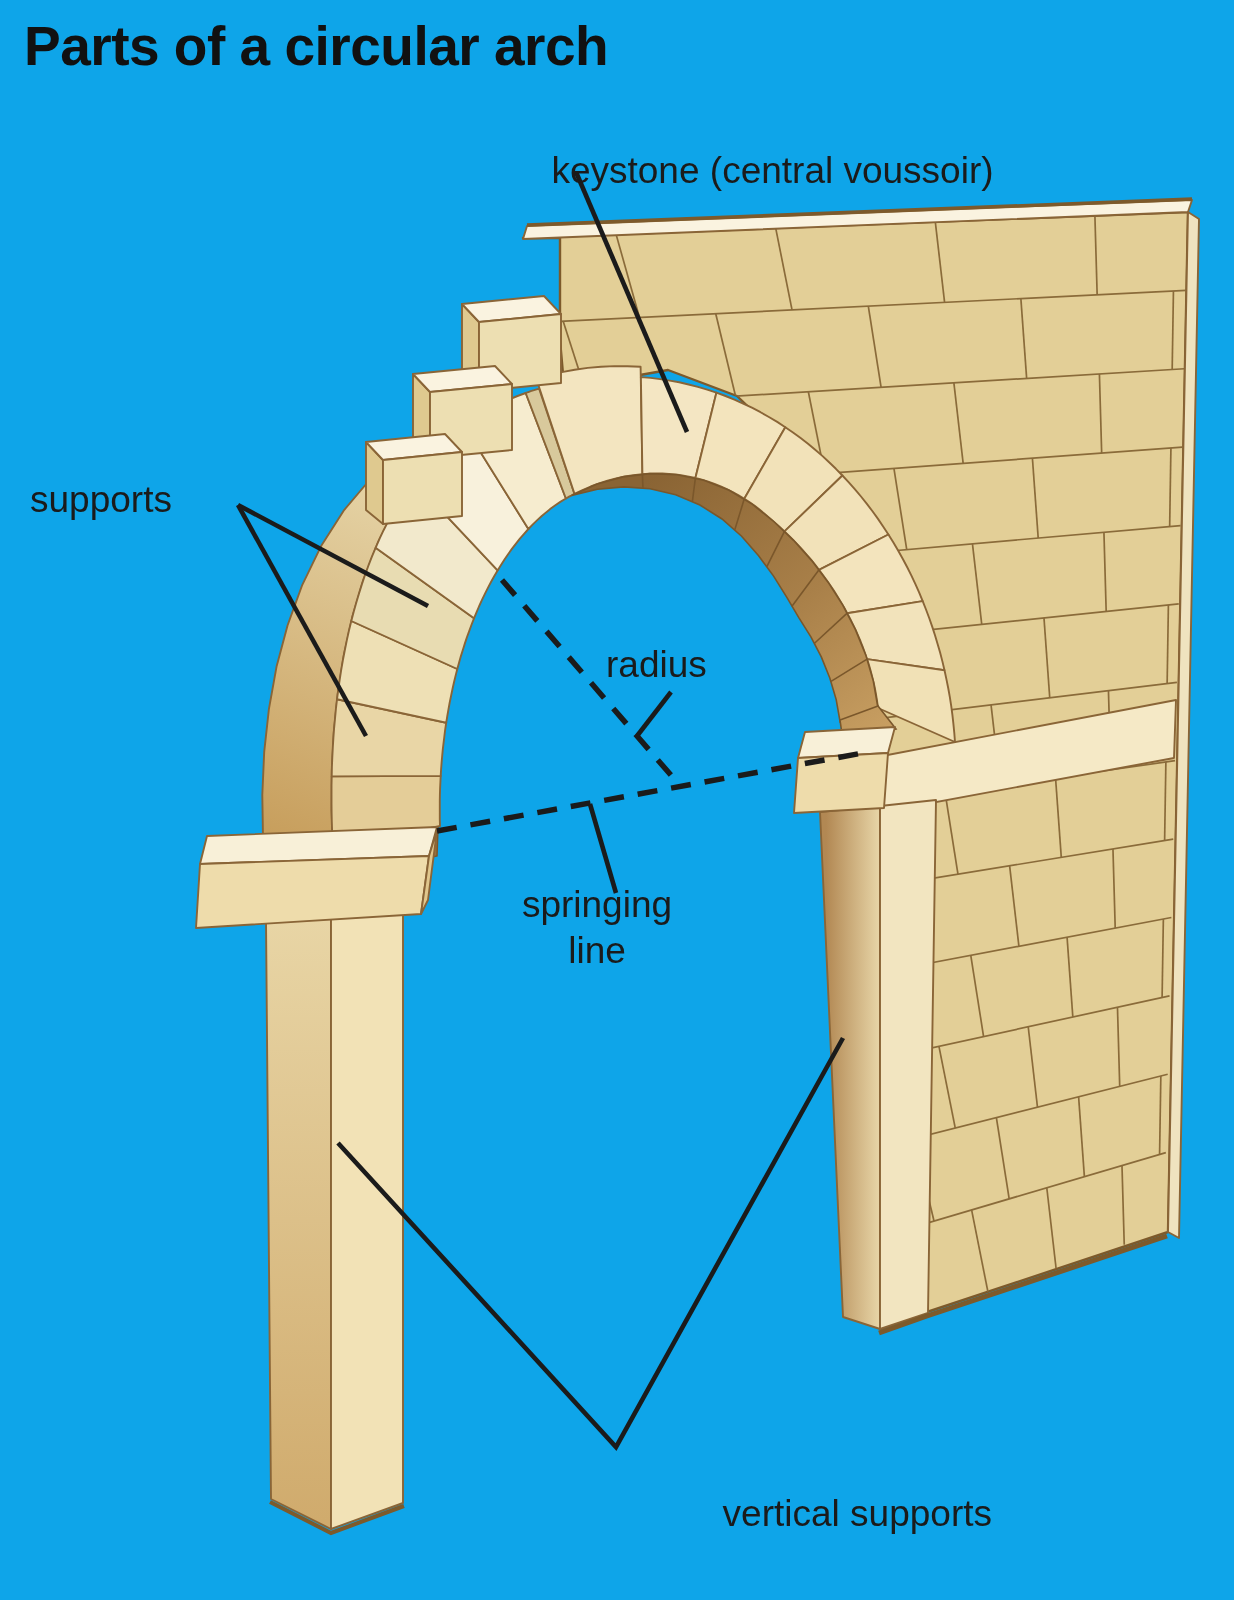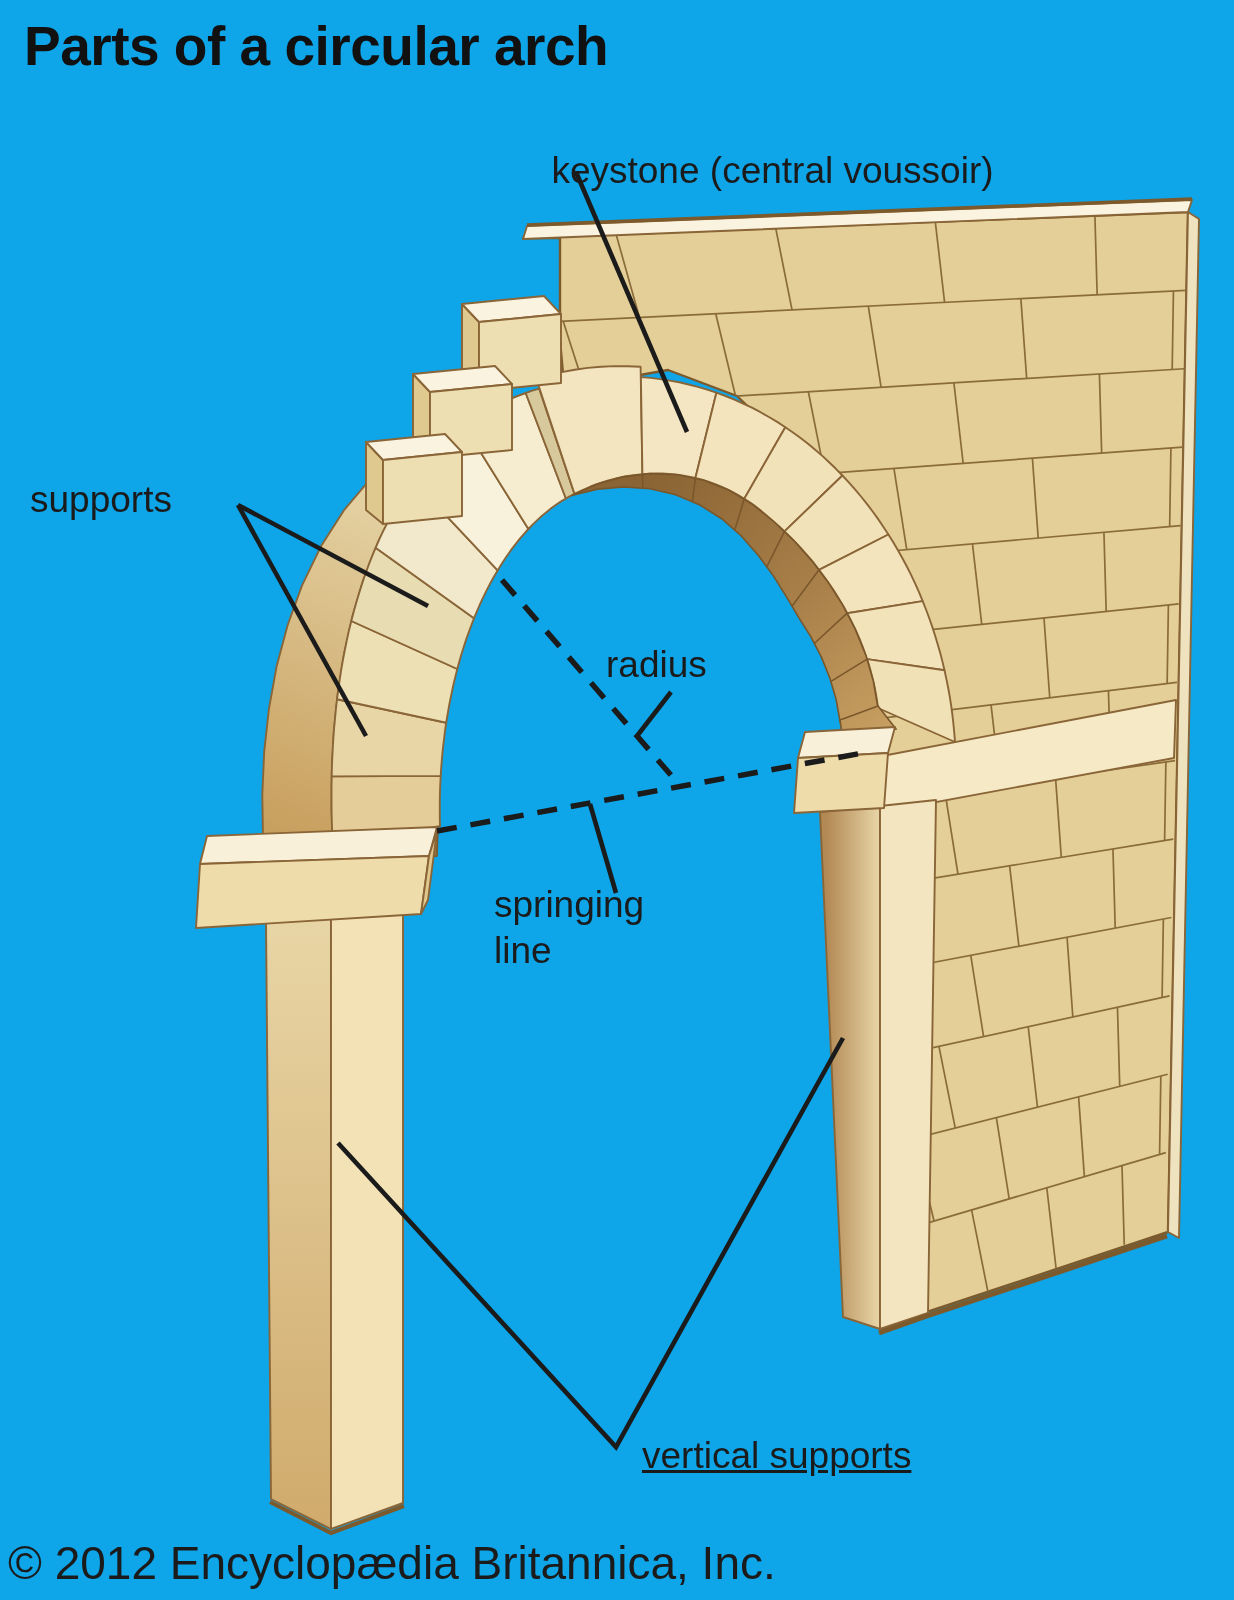--- a/index.html
+++ b/index.html
@@ -4,22 +4,22 @@
 <style>
   html,body{margin:0;padding:0;background:#fff;}
   #stage{position:relative;width:1234px;height:1600px;background:#0ea5e9;overflow:hidden;
          font-family:"Liberation Sans", sans-serif;}
   #diagram-svg{position:absolute;left:0;top:0;width:1234px;height:1600px;}
   .lbl{position:absolute;font-size:37px;line-height:1.24;color:#1b1b1b;white-space:pre-line;}
   #title-lbl{left:24px;top:12px;font-size:55px;font-weight:bold;letter-spacing:-0.5px;color:#111;}
   #keystone-lbl{left:500px;top:128px;width:545px;text-align:center;margin-top:20px;}
   #voussoirs-lbl{left:30px;top:477px;}
   #radius-lbl{left:606px;top:642px;}
-  #springing-lbl{left:494px;top:882px;width:206px;text-align:left;}
-  #vertical-lbl{left:642px;top:1433px;width:350px;text-align:left;text-decoration:underline;}
+  #springing-lbl{left:494px;top:882px;width:206px;text-align:center;}
+  #vertical-lbl{left:642px;top:1491px;width:350px;text-align:right;}
   #copyright-lbl{left:8px;top:1535px;font-size:46px;color:#1b1b1b;}
   .joint{stroke:#8a6b3a;stroke-width:1.7;}
   .vstroke{stroke:#8a6537;stroke-width:1.9;stroke-linejoin:round;}
   .outl{stroke:#7d5a2b;stroke-width:2.4;stroke-linejoin:round;}
   .leader{stroke:#1b1b1b;stroke-width:4.6;fill:none;stroke-linejoin:miter;}
   .dash{stroke:#1b1b1b;stroke-width:5.5;fill:none;stroke-dasharray:20 14;}
 </style>
 </head>
 <body>
 
@@ -206,14 +206,13 @@
     <path class="leader" d="M 590 804 L 616 893"></path>
     <path class="leader" d="M 338 1143 L 616 1447 L 843 1038"></path>
   </svg>
 
   <div class="lbl" id="title-lbl">Parts of a circular arch</div>
   <div class="lbl" id="keystone-lbl">keystone (central voussoir)</div>
   <div class="lbl" id="voussoirs-lbl">supports</div>
   <div class="lbl" id="radius-lbl">radius</div>
   <div class="lbl" id="springing-lbl">springing line</div>
   <div class="lbl" id="vertical-lbl">vertical supports</div>
-  <div class="lbl" id="copyright-lbl">© 2012 Encyclopædia Britannica, Inc.</div>
 </div>
 
 </body></html>

